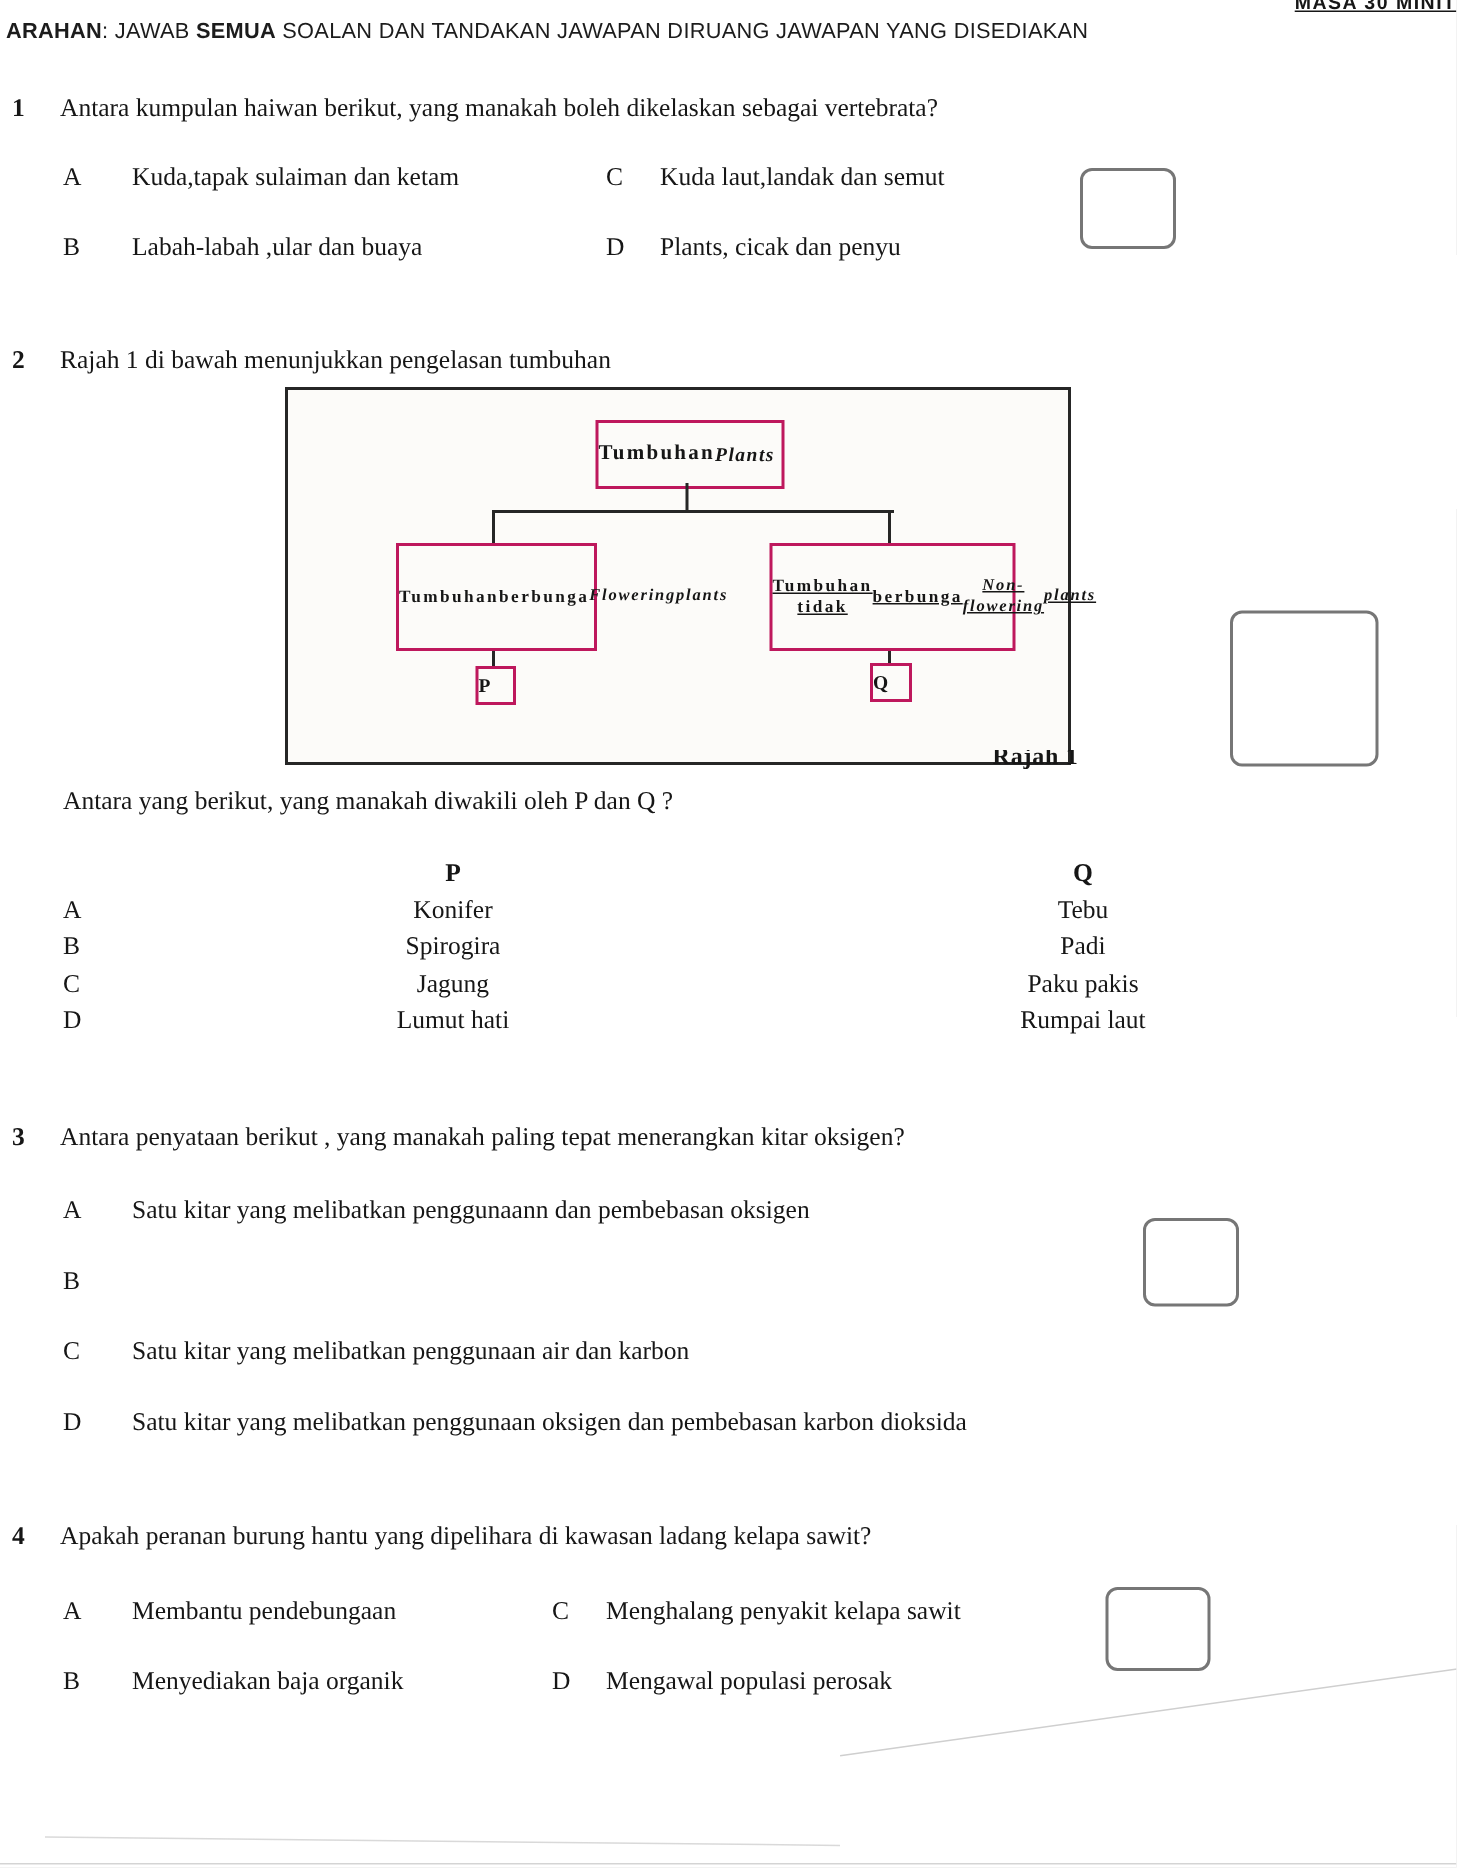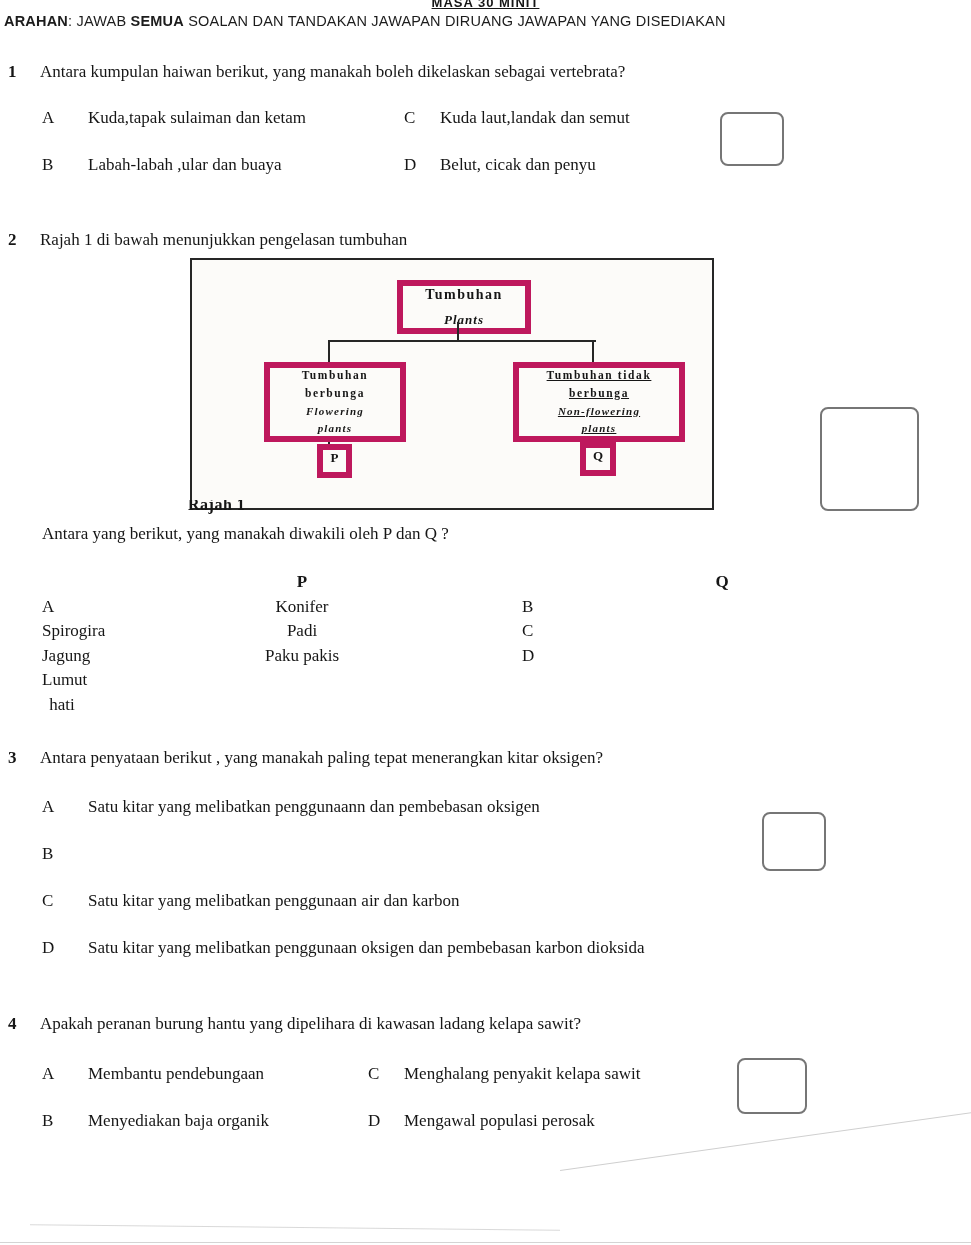--- a/index.html
+++ b/index.html
@@ -8,21 +8,21 @@
     width:971px;height:1245px;
     background:#ffffff;
     font-family:"Liberation Serif", serif;
     color:#161616;
     overflow:hidden;
     margin:0 auto;
   }
   
   .clip-top{
     position:absolute;top:0;left:0;width:100%;height:9px;overflow:hidden;
-    text-align:center;
+    text-align:right;
   }
   .clip-top span{
     display:inline-block;
     transform:translateY(-7px);
     font-family:"Liberation Sans", sans-serif;
     font-weight:bold;font-size:13px;letter-spacing:1px;
     text-decoration:underline;
   }
   .arahan{
     position:absolute;top:13px;left:4px;
@@ -43,33 +43,33 @@
   .opt-list{position:absolute;left:42px;font-size:17px;}
   .opt-list .opt{margin-bottom:27px;}
   
   .ansbox{position:absolute;border:2px solid #767676;border-radius:8px;background:transparent;}
   
   .diagram{
     position:absolute;left:190px;top:258px;width:520px;height:248px;
     border:2px solid #262626;background:#fcfbf9;
   }
   .dbox{
-    position:absolute;border:6px solid #be185d;background:#fcfbf9;
-    display:flex;flex-direction:column;align-items:center;justify-content:space-between;
+    position:absolute;border:2px solid #be185d;background:#fcfbf9;
+    display:flex;flex-direction:row;align-items:center;justify-content:flex-start;
     text-align:center;
   }
   .dbox .t1{font-weight:bold;font-size:14px;letter-spacing:1.5px;line-height:1.25;}
   .dbox .t2{font-weight:bold;font-style:italic;font-size:13px;letter-spacing:1px;line-height:1.25;}
   .dbox-sm .t1{font-size:11.5px;letter-spacing:1.6px;}
   .dbox-sm .t2{font-size:11px;letter-spacing:1.2px;}
   .dline{position:absolute;background:#262626;}
   .pq{font-family:"Liberation Serif", serif;font-weight:bold;font-size:13px;}
   .caption-clip{
-    position:absolute;left:188px;top:500px;width:520px;height:16px;overflow:hidden;
-    text-align:left;
+    position:absolute;left:199px;top:500px;width:520px;height:16px;overflow:hidden;
+    text-align:right;
   }
   .caption-clip span{display:inline-block;transform:translateY(-4px);font-weight:bold;font-size:16px;letter-spacing:.5px;}
   
   .pq-table{
     position:absolute;left:42px;top:570px;
     display:grid;grid-template-columns:40px 440px 400px;
     font-size:17px;line-height:24.6px;
   }
   .pq-table .c{text-align:center;}
   .pq-table .hd{font-weight:bold;}
@@ -103,21 +103,21 @@
     <div class="opt">
       <span class="opt-letter">C</span>
       <span>Kuda laut,landak dan semut</span>
     </div>
     <div class="opt">
       <span class="opt-letter">B</span>
       <span>Labah-labah ,ular dan buaya</span>
     </div>
     <div class="opt">
       <span class="opt-letter">D</span>
-      <span>Belut, cicak dan penyu</span>
+      <span>Plants, cicak dan penyu</span>
     </div>
   </div>
 
   <div class="ansbox" style="left:720px;top:112px;width:60px;height:50px;"></div>
 
   <div class="q-block" style="top:230px;">
     <span class="q-num">2</span>
     <span class="q-text">Rajah 1 di bawah menunjukkan pengelasan tumbuhan</span>
   </div>
 
@@ -165,31 +165,33 @@
 
   <div style="position:absolute;left:42px;top:524px;font-size:17px;">Antara yang berikut, yang manakah diwakili oleh P dan Q ?</div>
 
   <div class="pq-table">
     <span></span>
     <span class="c hd">P</span>
     <span class="c hd">Q</span>
 
     <span>A</span>
     <span class="c">Konifer</span>
+    <span class="c">Tebu</span>
 
     <span>B</span>
     <span class="c">Spirogira</span>
     <span class="c">Padi</span>
 
     <span>C</span>
     <span class="c">Jagung</span>
     <span class="c">Paku pakis</span>
 
     <span>D</span>
     <span class="c">Lumut hati</span>
+    <span class="c">Rumpai laut</span>
   </div>
 
   <div class="q-block" style="top:748px;">
     <span class="q-num">3</span>
     <span class="q-text">Antara penyataan berikut , yang manakah paling tepat menerangkan kitar oksigen?</span>
   </div>
 
   <div class="opt-list" style="top:797px;">
     <div class="opt">
       <span class="opt-letter">A</span>

